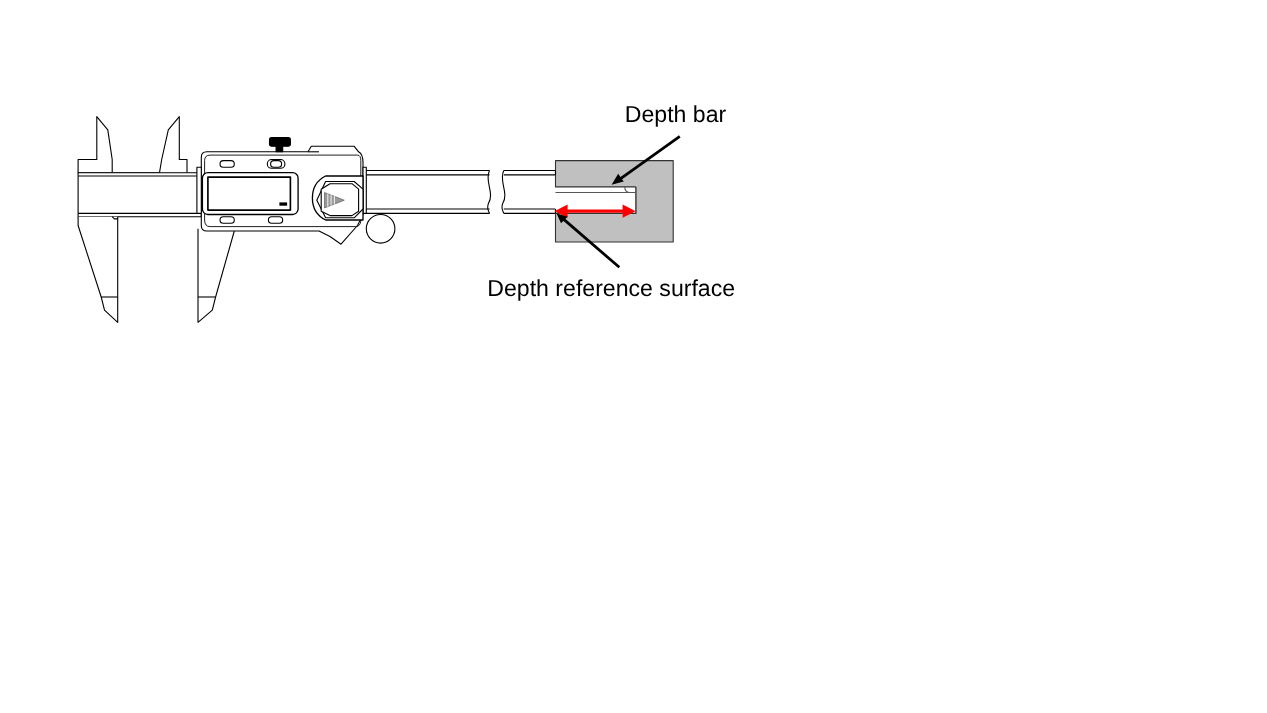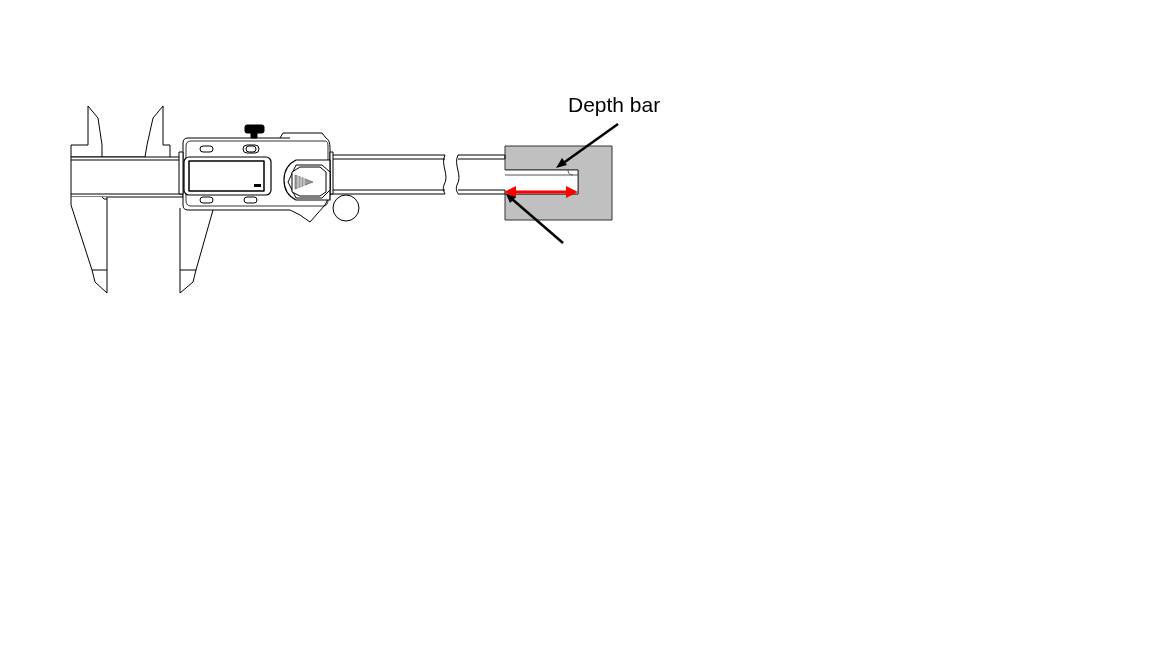--- a/index.html
+++ b/index.html
@@ -130,13 +130,14 @@
         <polygon points="556,168 562,158 567,165" fill="#000" stroke="none"></polygon>
       </g>
       <g>
         <line x1="563" y1="243" x2="512" y2="199" stroke="#000" stroke-width="2.5"></line>
         <polygon points="506,194 516,197 510,203" fill="#000" stroke="none"></polygon>
       </g>
     </g>
   </svg>
 
   <div id="label-depth-bar" class="label">Depth bar</div>
+  <div id="label-depth-ref" class="label">Depth reference surface</div>
 </div>
 
 </body></html>

